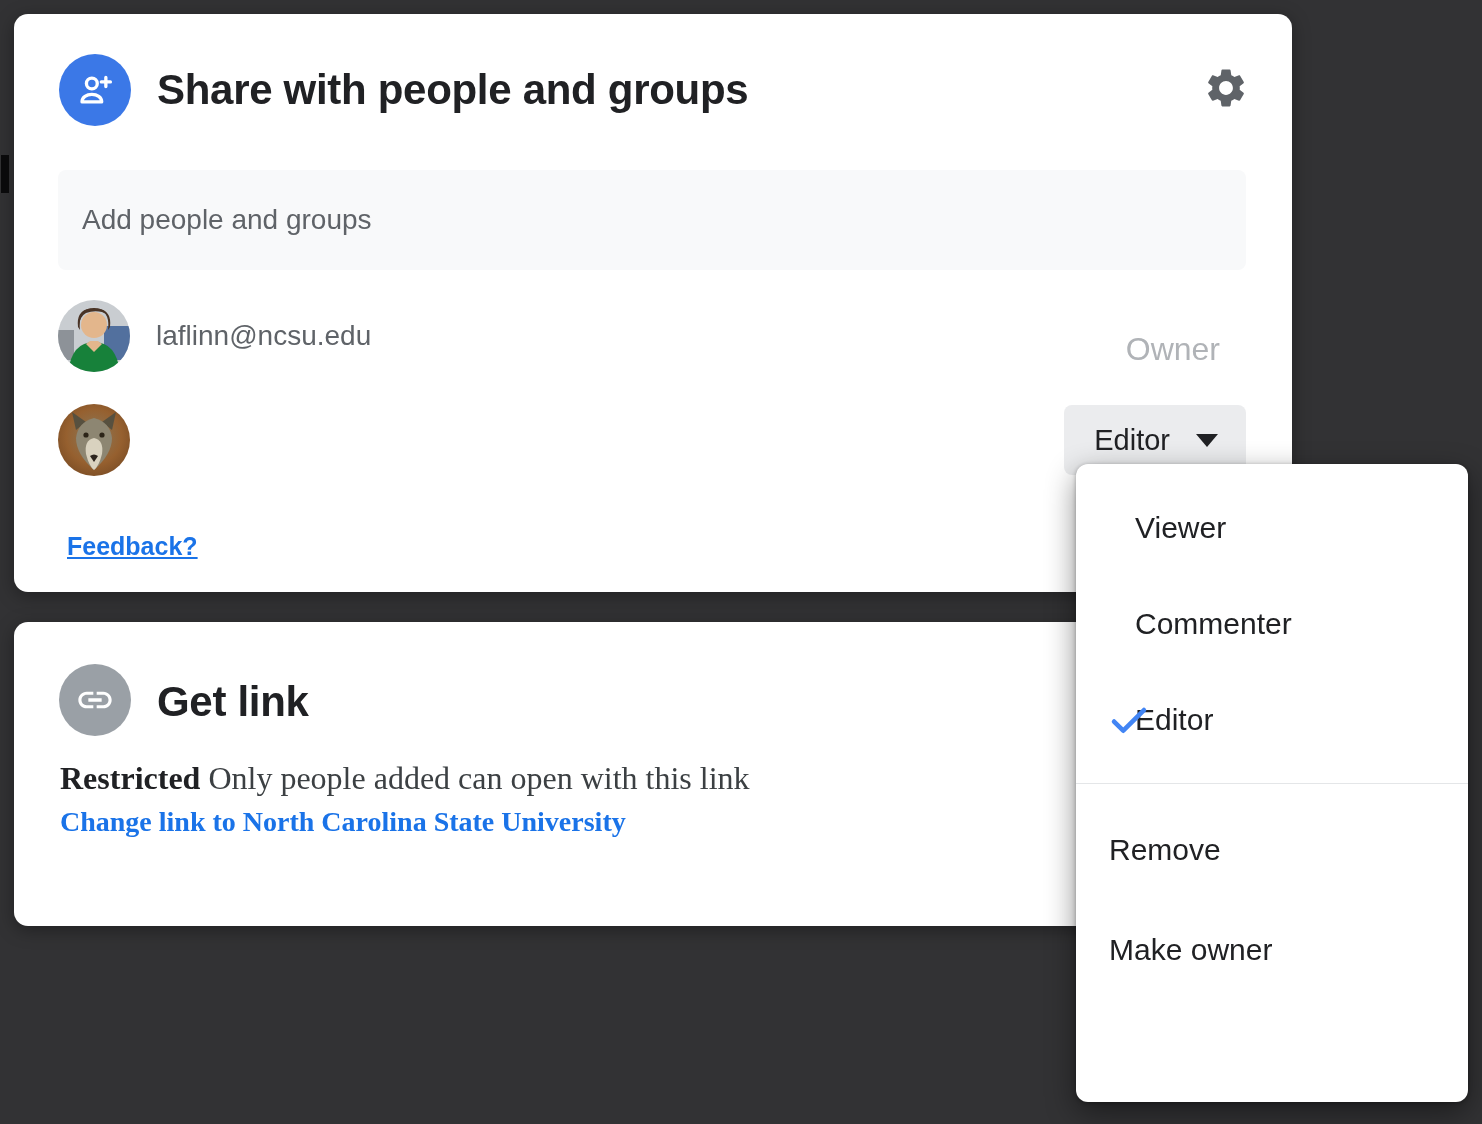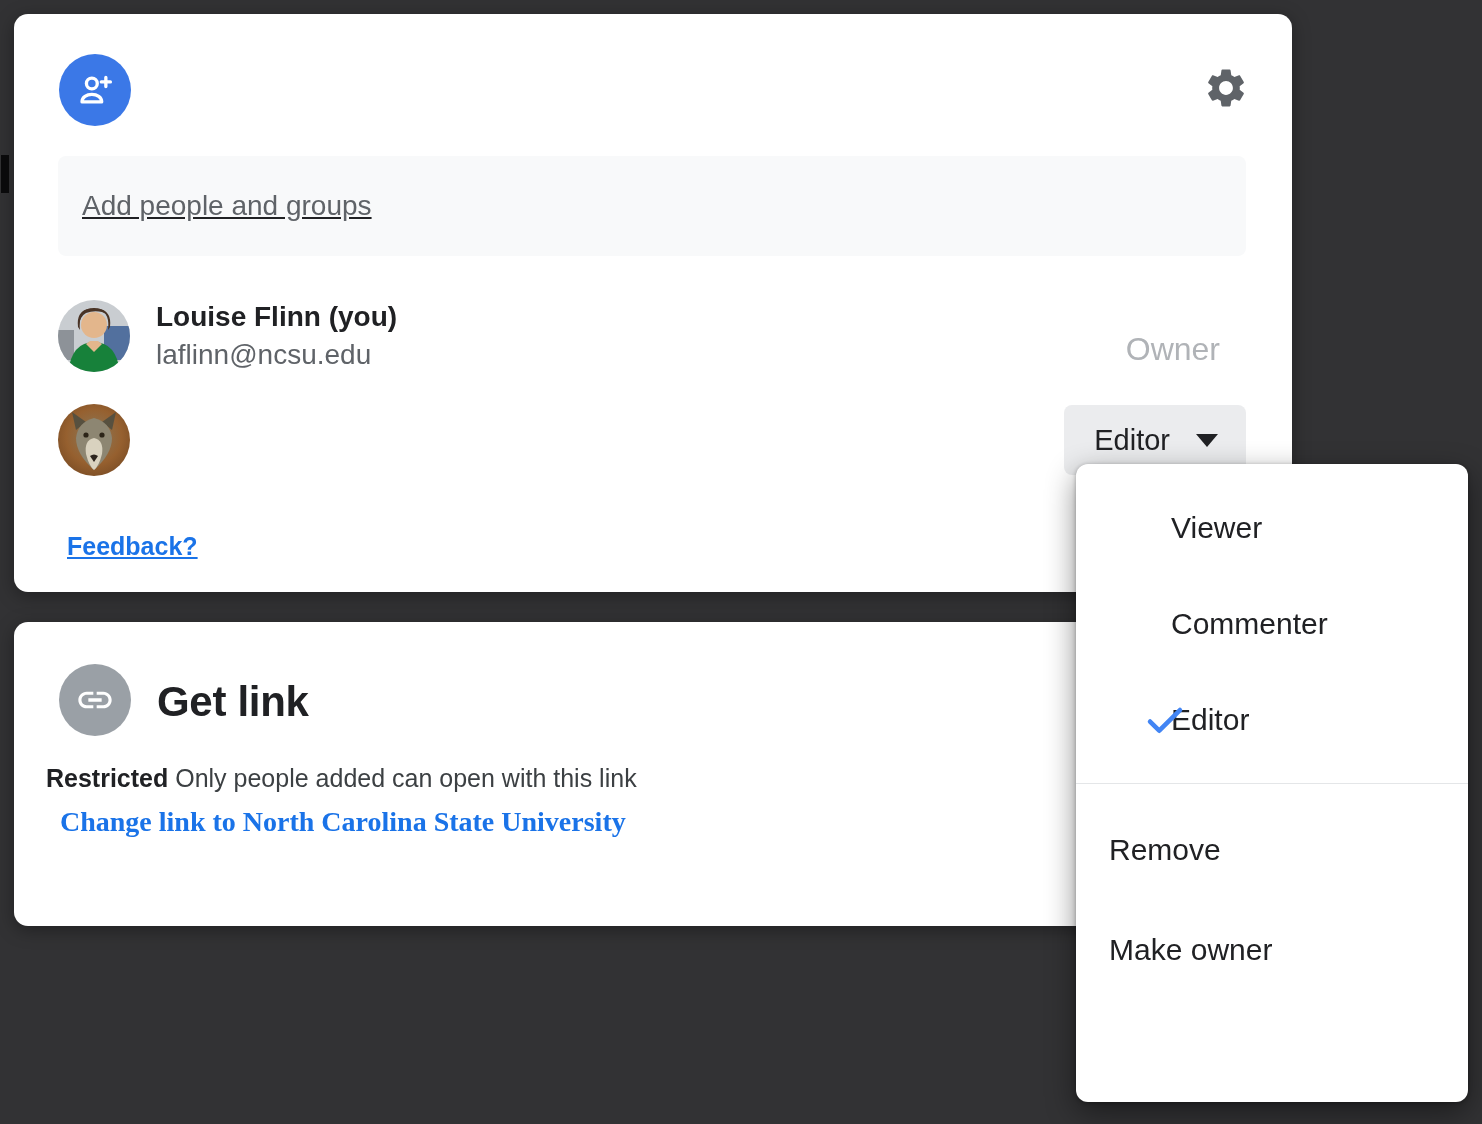--- a/index.html
+++ b/index.html
@@ -49,24 +49,24 @@
   #share-card .circle-icon{left:45px;top:40px;}
   #link-card .circle-icon{left:45px;top:42px;}
 
   .gear-btn{
     position:absolute;right:36px;top:44px;width:60px;height:60px;border:none;
     background:transparent;border-radius:50%;cursor:pointer;
     display:flex;align-items:center;justify-content:center;
   }
 
   .add-input{
-    position:absolute;left:44px;top:142px;width:1188px;height:100px;
+    position:absolute;left:44px;top:156px;width:1188px;height:100px;
     background:var(--input-bg);border:none;border-radius:8px;
     font-family:"Liberation Sans",sans-serif;font-size:28px;color:var(--text-primary);
-    padding:0 24px;outline:none;text-decoration:underline;
+    padding:0 24px;outline:none;
   }
   .add-input::placeholder{color:var(--text-secondary);opacity:1;}
 
   .person-row{
     position:absolute;left:44px;right:46px;height:100px;
     display:flex;align-items:center;
   }
   #row-owner{top:272px;}
   #row-editor{top:376px;}
   .avatar{width:72px;height:72px;border-radius:50%;overflow:hidden;flex:0 0 auto;}
@@ -86,37 +86,37 @@
   }
   .tri-down{
     width:0;height:0;border-left:11px solid transparent;border-right:11px solid transparent;
     border-top:13px solid #202124;
   }
   .feedback-link{
     position:absolute;left:53px;top:518px;font-size:25px;font-weight:bold;
     color:var(--accent-blue);text-decoration:underline;cursor:pointer;
   }
 
-  .restricted-line{position:absolute;left:32px;top:136px;font-size:25px;color:#3c4043;line-height:40px;}
+  .restricted-line{position:absolute;left:46px;top:136px;font-size:32px;color:#3c4043;line-height:40px;font-family:Liberation Serif, serif;}
   .restricted-line b{color:var(--text-primary);}
   .change-link{
     position:absolute;left:46px;top:180px;font-size:28px;font-weight:bold;
     color:var(--accent-blue);cursor:pointer;line-height:40px;font-family:Liberation Serif, serif;
   }
 
   
   .role-menu{
     position:absolute;left:1076px;top:464px;width:392px;height:638px;
     background:#fff;border-radius:12px;
     box-shadow:0 10px 30px rgba(0,0,0,.45), 0 1px 4px rgba(0,0,0,.3);
     padding-top:16px;z-index:10;
   }
   .menu-option{
     position:relative;height:96px;display:flex;align-items:center;
-    padding-left:59px;font-size:30px;color:var(--text-primary);cursor:pointer;margin-left:36px;
+    padding-left:59px;font-size:30px;color:var(--text-primary);cursor:pointer;
   }
   .menu-check{position:absolute;left:30px;top:50%;transform:translateY(-50%);display:flex;}
   .menu-divider{height:1px;background:var(--divider);margin:15px 0 16px 0;}
   .menu-action{padding-left:33px;cursor:pointer;display:flex;flex-direction:column;justify-content:center;}
   #menu-action-temp{height:112px;padding-top:6px;gap:6px;}
   #menu-action-owner{height:100px;}
   #menu-action-remove{height:100px;}
   .menu-action-label{font-size:30px;color:var(--text-primary);line-height:40px;}
   .menu-action-sub{font-size:27px;color:var(--menu-sub);line-height:34px;}
 </style>
@@ -128,20 +128,21 @@
   <div class="artifact-bar"></div>
 
   <section class="card" id="share-card">
     <div class="circle-icon blue">
       <svg width="42" height="42" viewBox="0 0 24 24" fill="none" stroke="#ffffff" stroke-width="1.9" stroke-linecap="round" stroke-linejoin="round">
         <circle cx="10.2" cy="8.3" r="3.1"></circle>
         <path d="M4.6 18.6c0-2.6 2.6-4.1 5.6-4.1s5.6 1.5 5.6 4.1v0.2H4.6z"></path>
         <path d="M15.6 7.4h5.2 M18.2 4.8v5.2"></path>
       </svg>
     </div>
+    <h1 class="dialog-title">Share with people and groups</h1>
     <button class="gear-btn">
       <span style="display:flex">
         <svg width="46" height="46" viewBox="0 0 24 24" fill="#5f6368">
           <path d="M19.14 12.94c.04-.3.06-.61.06-.94 0-.32-.02-.64-.07-.94l2.03-1.58c.18-.14.23-.41.12-.61l-1.92-3.32c-.12-.22-.37-.29-.59-.22l-2.39.96c-.5-.38-1.03-.7-1.62-.94l-.36-2.54c-.04-.24-.24-.41-.48-.41h-3.84c-.24 0-.43.17-.47.41l-.36 2.54c-.59.24-1.13.57-1.62.94l-2.39-.96c-.22-.08-.47 0-.59.22L2.74 8.87c-.12.21-.08.47.12.61l2.03 1.58c-.05.3-.09.63-.09.94s.02.64.07.94l-2.03 1.58c-.18.14-.23.41-.12.61l1.92 3.32c.12.22.37.29.59.22l2.39-.96c.5.38 1.03.7 1.62.94l.36 2.54c.05.24.24.41.48.41h3.84c.24 0 .44-.17.47-.41l.36-2.54c.59-.24 1.13-.56 1.62-.94l2.39.96c.22.08.47 0 .59-.22l1.92-3.32c.12-.22.07-.47-.12-.61l-2.01-1.58zM12 15.6c-1.98 0-3.6-1.62-3.6-3.6s1.62-3.6 3.6-3.6 3.6 1.62 3.6 3.6-1.62 3.6-3.6 3.6z"></path>
         </svg>
       </span>
     </button>
 
     <input class="add-input" type="text" placeholder="Add people and groups" style="">
 
@@ -153,21 +154,20 @@
           <rect x="0" y="30" width="16" height="30" fill="#8d9298"></rect>
           <path d="M10 72 Q14 42 36 42 Q58 42 62 72 Z" fill="#17813a"></path>
           <circle cx="36" cy="25" r="13" fill="#e3b68c"></circle>
           <path d="M21 26 Q19 8 36 8 Q53 8 51 26 Q52 14 44 12 Q36 10 28 13 Q22 16 21 26 Z" fill="#4a3426"></path>
           <path d="M20 27 Q18 12 30 9 Q20 14 22 30 Z" fill="#4a3426"></path>
           <path d="M52 27 Q54 12 42 9 Q52 14 50 30 Z" fill="#4a3426"></path>
           <path d="M28 44 L36 52 L44 44 L40 41 L32 41 Z" fill="#e3b68c"></path>
         </svg>
       </div>
       <div class="person-meta">
-        <div class="person-name">Louise Flinn (you)</div>
         <div class="person-email">laflinn@ncsu.edu</div>
       </div>
       <div class="row-spacer"></div>
       <div class="owner-label">Owner</div>
     </div>
 
     <div class="person-row" id="row-editor">
       <div class="avatar">
         <svg width="72" height="72" viewBox="0 0 72 72">
           <defs>

